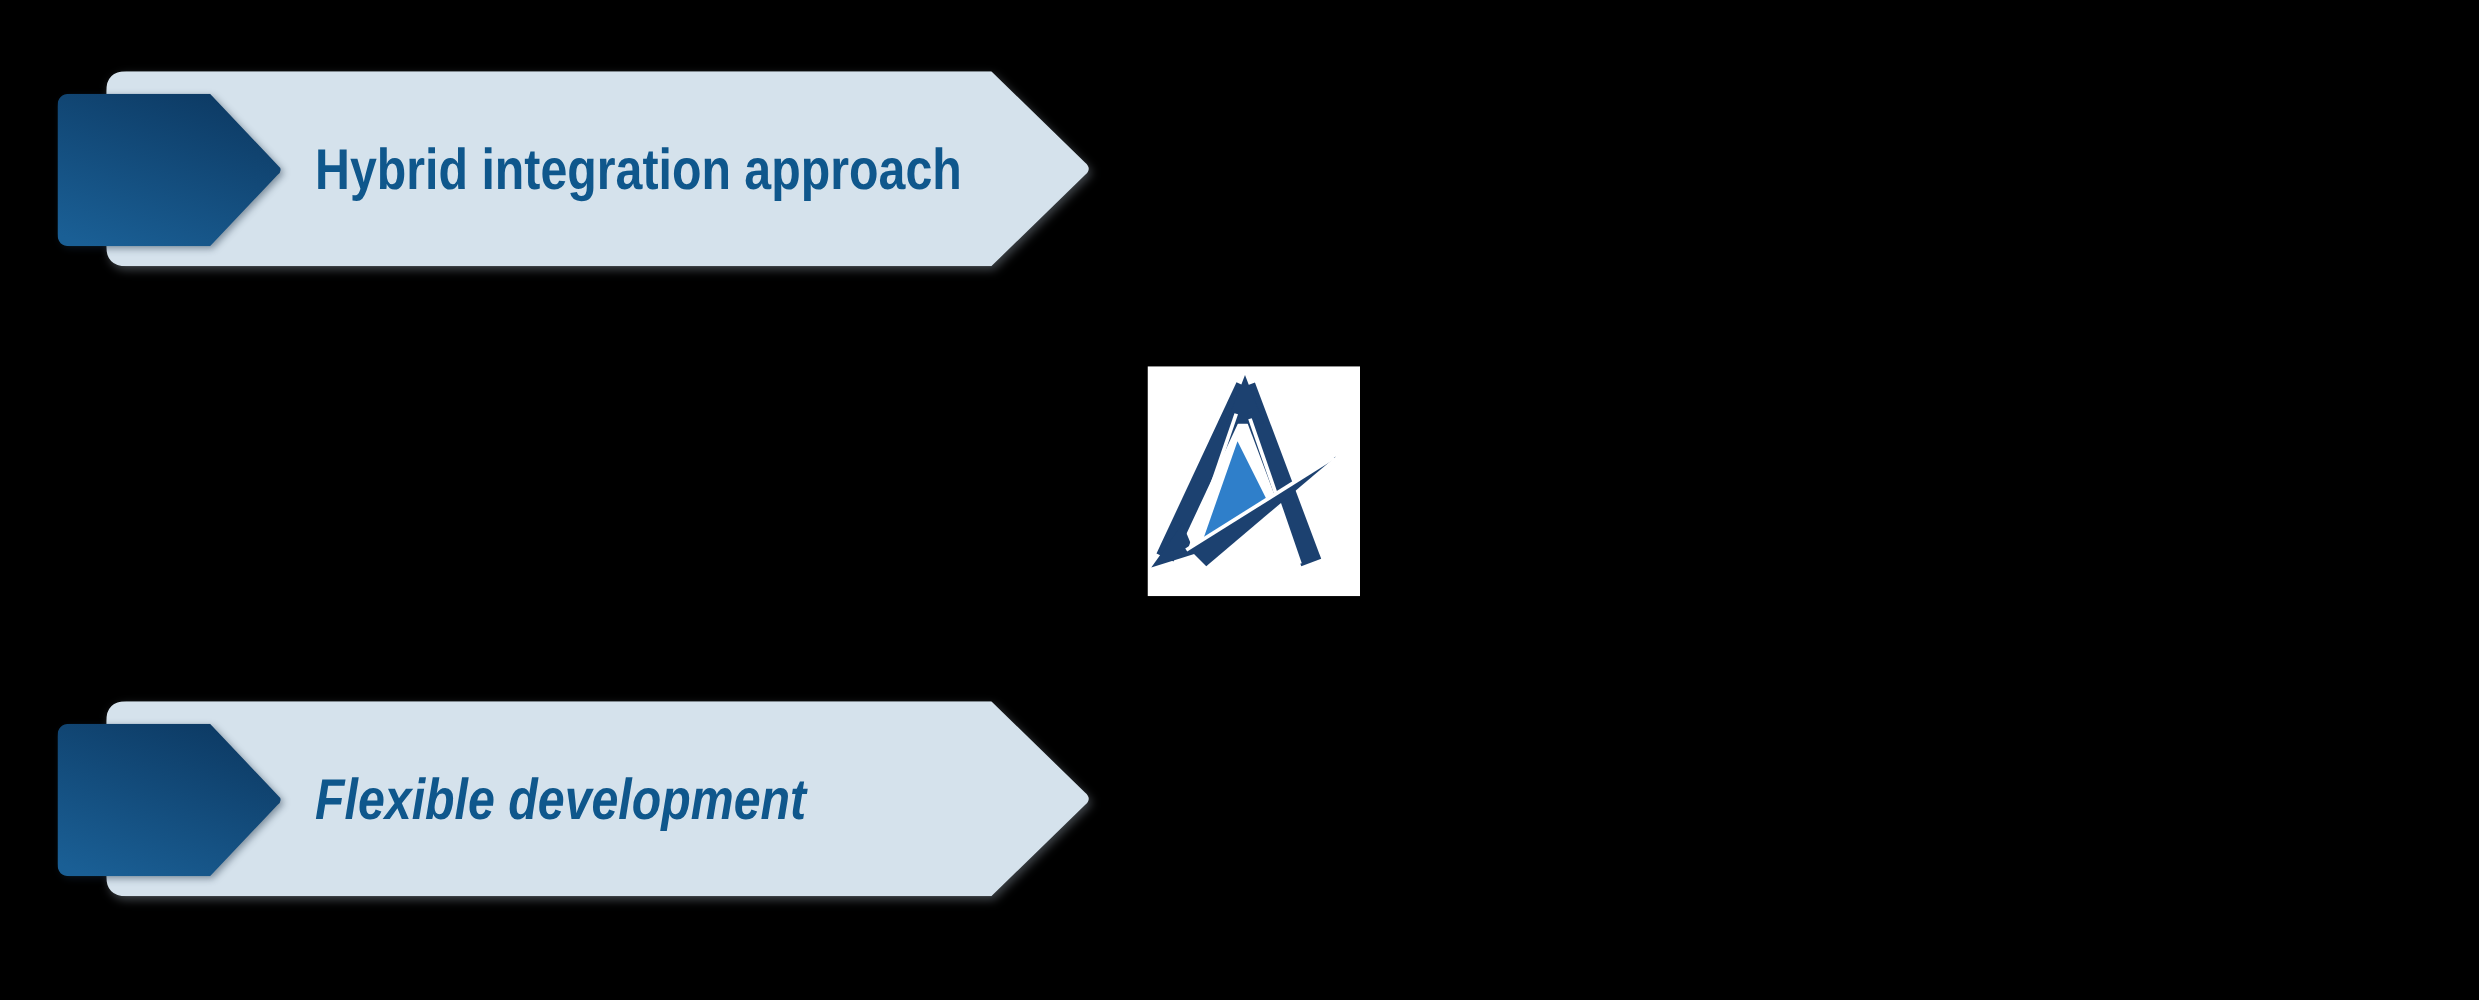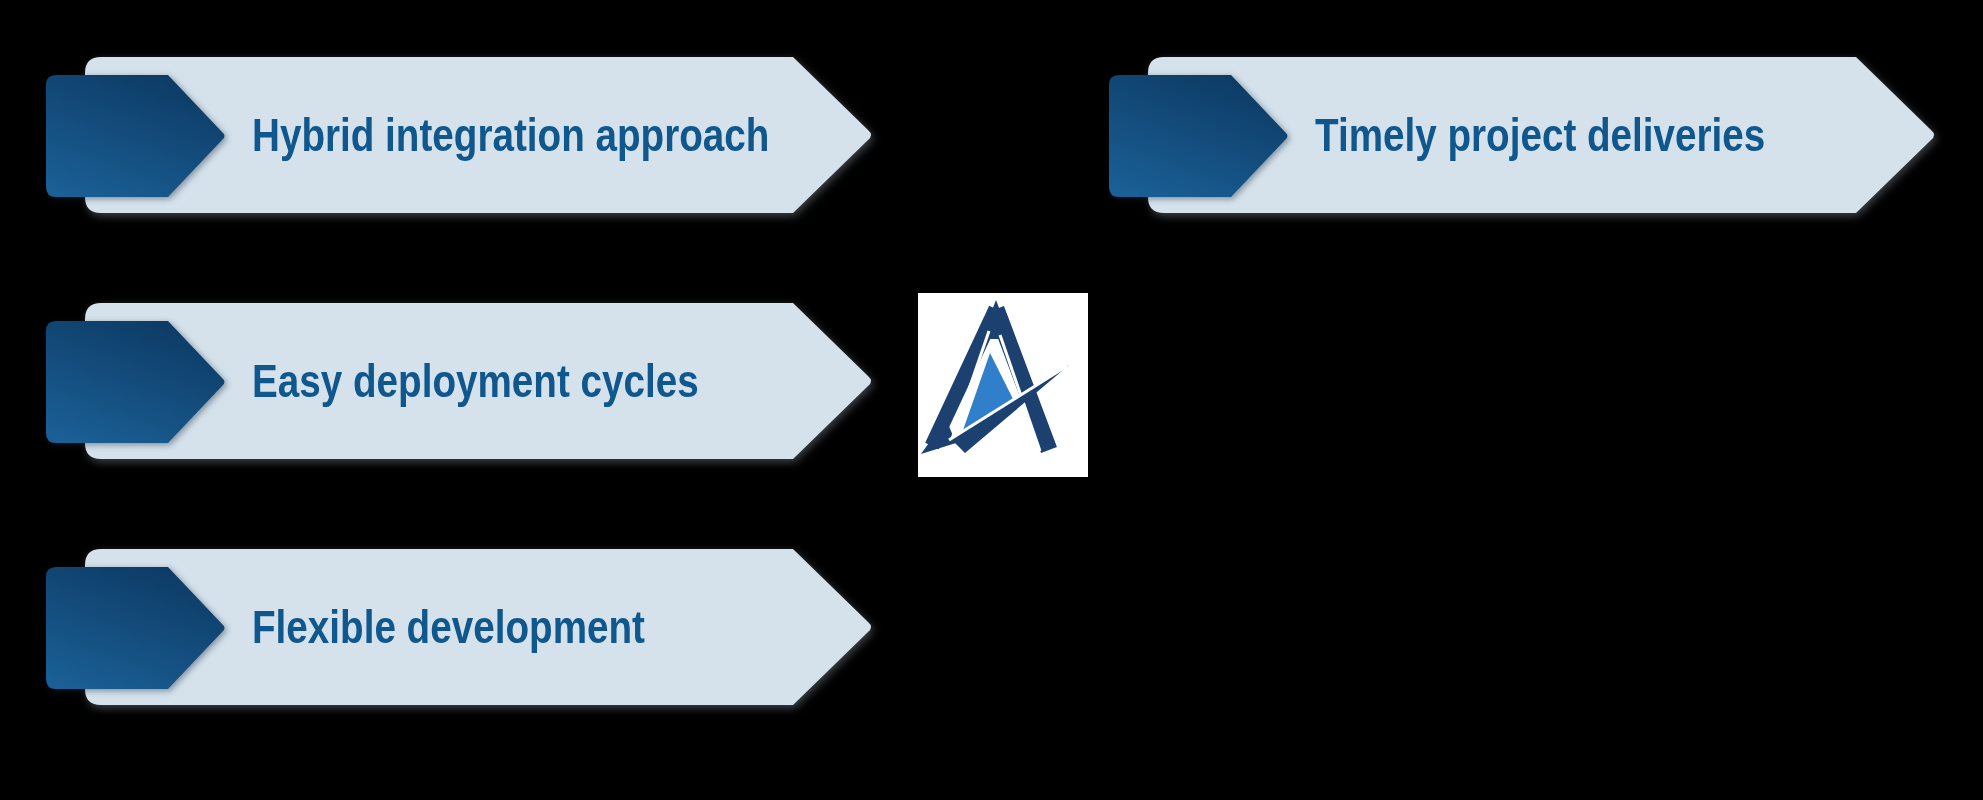--- a/index.html
+++ b/index.html
@@ -19,21 +19,21 @@
     font-family:"Liberation Sans","DejaVu Sans",sans-serif;
     position:relative;
   }
   .stage{position:absolute;inset:0;border-radius:24px;}
 
   .banner{position:absolute;width:790px;height:156px;}
   .col-left{left:85px;}
   .col-right{left:1148px;}
   .row-0{top:57px;}
   .row-1{top:303px;}
-  .row-2{top:549px;}
+  .row-2{top:561px;font-style:italic;}
 
   .shape-svg{
     position:absolute;left:0;top:0;width:790px;height:156px;
     filter:drop-shadow(2px 3px 4px rgba(180,195,208,0.35));
   }
   .shape-svg .light-path{fill:var(--banner-fill);}
 
   .arrow-svg{
     position:absolute;left:-39px;top:18px;width:181px;height:122px;
     filter:drop-shadow(2px 2px 3px rgba(20,40,60,0.45));
@@ -78,49 +78,31 @@
   <div class="banner col-left row-0">
     <svg class="shape-svg" viewBox="0 0 790 156">
       <path class="light-path" d="M16,0 H708 L783,73 Q789,78 783,83 L708,156 H16 Q0,156 0,140 V16 Q0,0 16,0 Z"></path>
     </svg>
     <svg class="arrow-svg" viewBox="0 0 181 122">
       <path fill="url(#arrowGrad)" d="M10,0 H122 L176,57 Q181,61 176,65 L122,122 H10 Q0,122 0,112 V10 Q0,0 10,0 Z"></path>
     </svg>
     <span class="label">Hybrid integration approach</span>
   </div>
 
-  <div class="banner col-left row-1">
-    <svg class="shape-svg" viewBox="0 0 790 156">
-      <path class="light-path" d="M16,0 H708 L783,73 Q789,78 783,83 L708,156 H16 Q0,156 0,140 V16 Q0,0 16,0 Z"></path>
-    </svg>
-    <svg class="arrow-svg" viewBox="0 0 181 122">
-      <path fill="url(#arrowGrad)" d="M10,0 H122 L176,57 Q181,61 176,65 L122,122 H10 Q0,122 0,112 V10 Q0,0 10,0 Z"></path>
-    </svg>
-    <span class="label">Easy deployment cycles</span>
-  </div>
 
   <div class="banner col-left row-2">
     <svg class="shape-svg" viewBox="0 0 790 156">
       <path class="light-path" d="M16,0 H708 L783,73 Q789,78 783,83 L708,156 H16 Q0,156 0,140 V16 Q0,0 16,0 Z"></path>
     </svg>
     <svg class="arrow-svg" viewBox="0 0 181 122">
       <path fill="url(#arrowGrad)" d="M10,0 H122 L176,57 Q181,61 176,65 L122,122 H10 Q0,122 0,112 V10 Q0,0 10,0 Z"></path>
     </svg>
     <span class="label">Flexible development</span>
   </div>
 
-  <div class="banner col-right row-0">
-    <svg class="shape-svg" viewBox="0 0 790 156">
-      <path class="light-path" d="M16,0 H708 L783,73 Q789,78 783,83 L708,156 H16 Q0,156 0,140 V16 Q0,0 16,0 Z"></path>
-    </svg>
-    <svg class="arrow-svg" viewBox="0 0 181 122">
-      <path fill="url(#arrowGrad)" d="M10,0 H122 L176,57 Q181,61 176,65 L122,122 H10 Q0,122 0,112 V10 Q0,0 10,0 Z"></path>
-    </svg>
-    <span class="label">Timely project deliveries</span>
-  </div>
 
 
 
   <div class="logo">
     <svg viewBox="0 0 170 184">
       <rect class="lg-bg" width="170" height="184"></rect>
 
       <path class="lg-stroke-dark" d="M78 16 L14 153" stroke-width="15"></path>
       <path class="lg-stroke-dark" d="M78 16 L131 157" stroke-width="17"></path>
 

